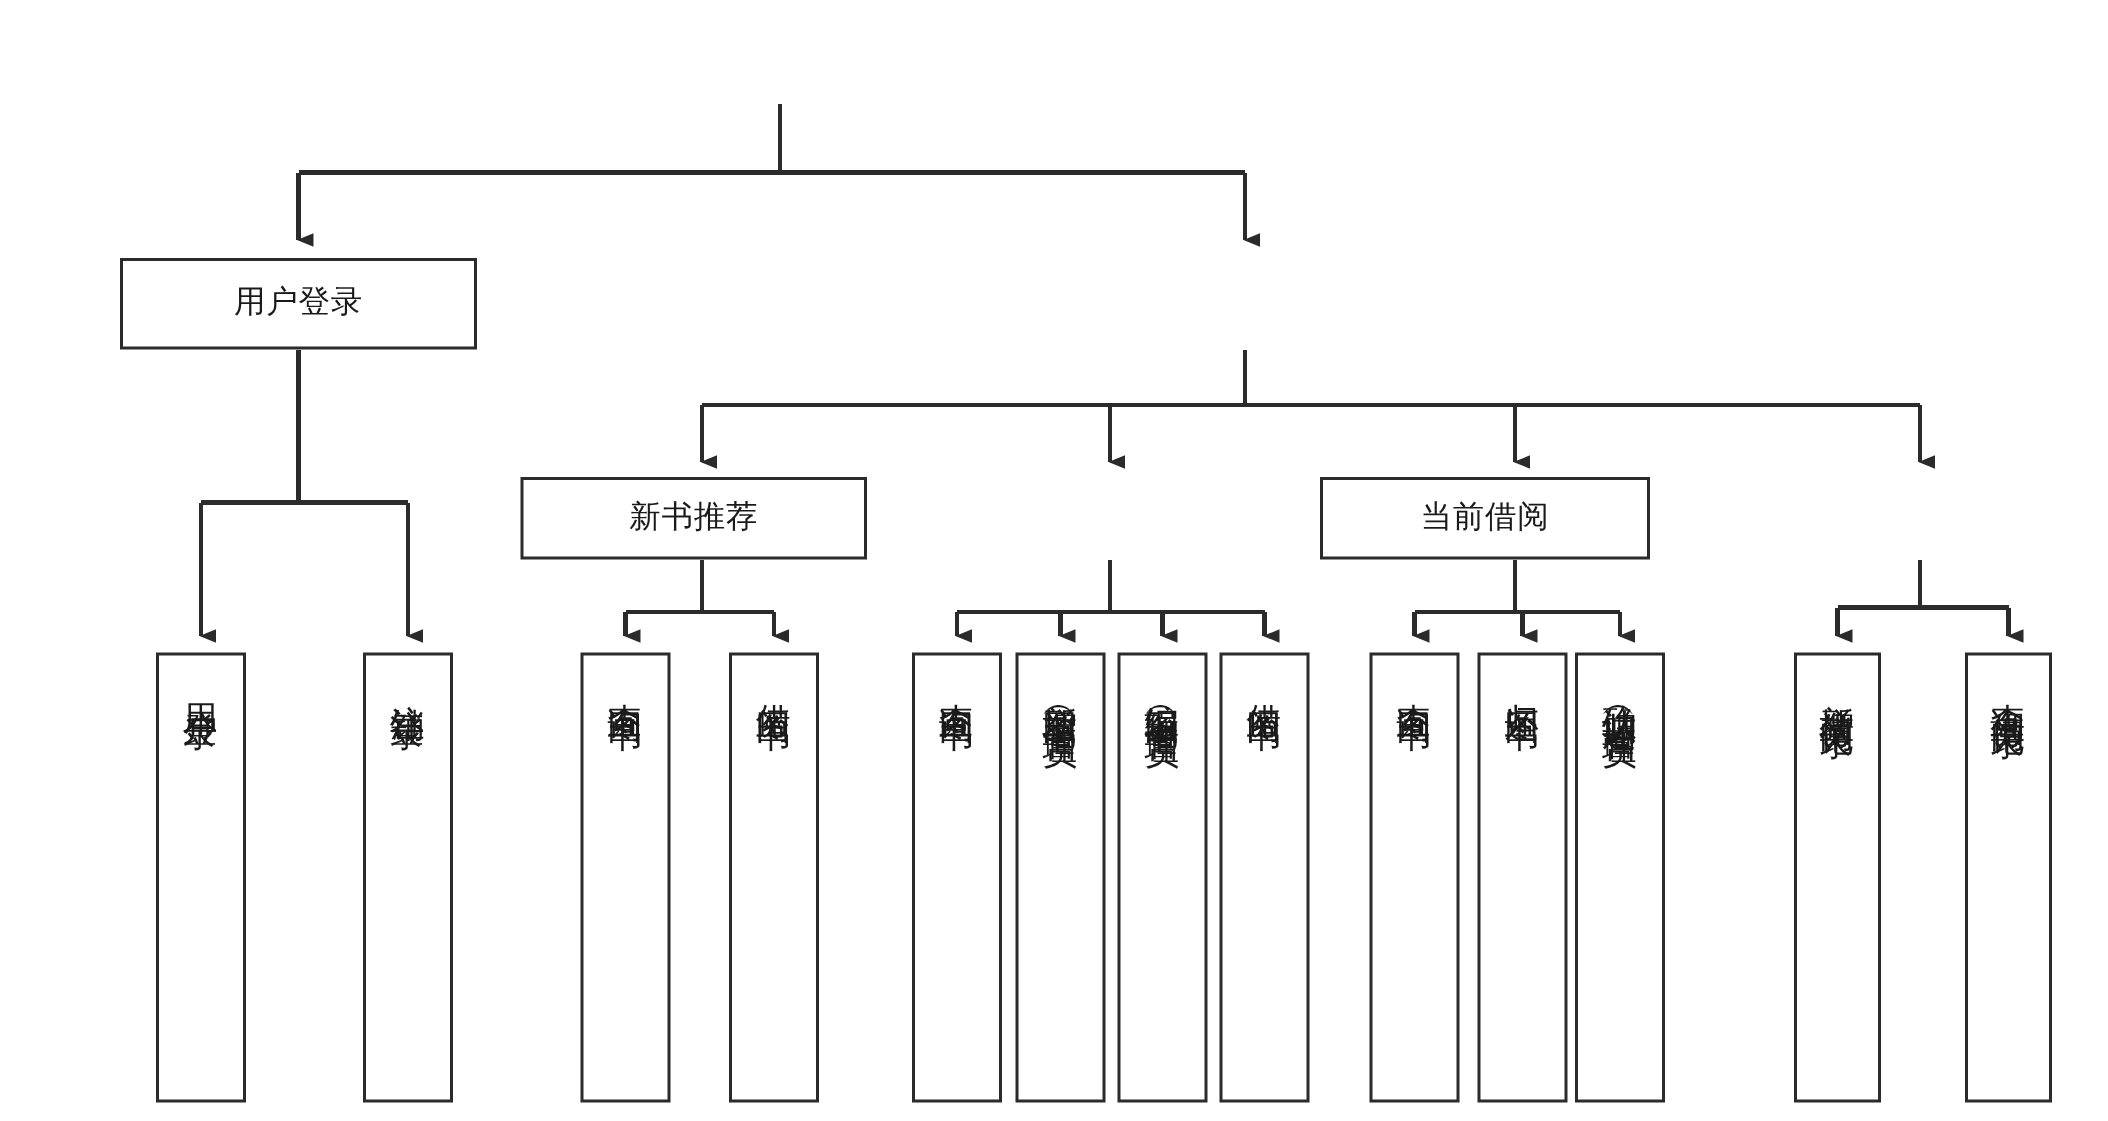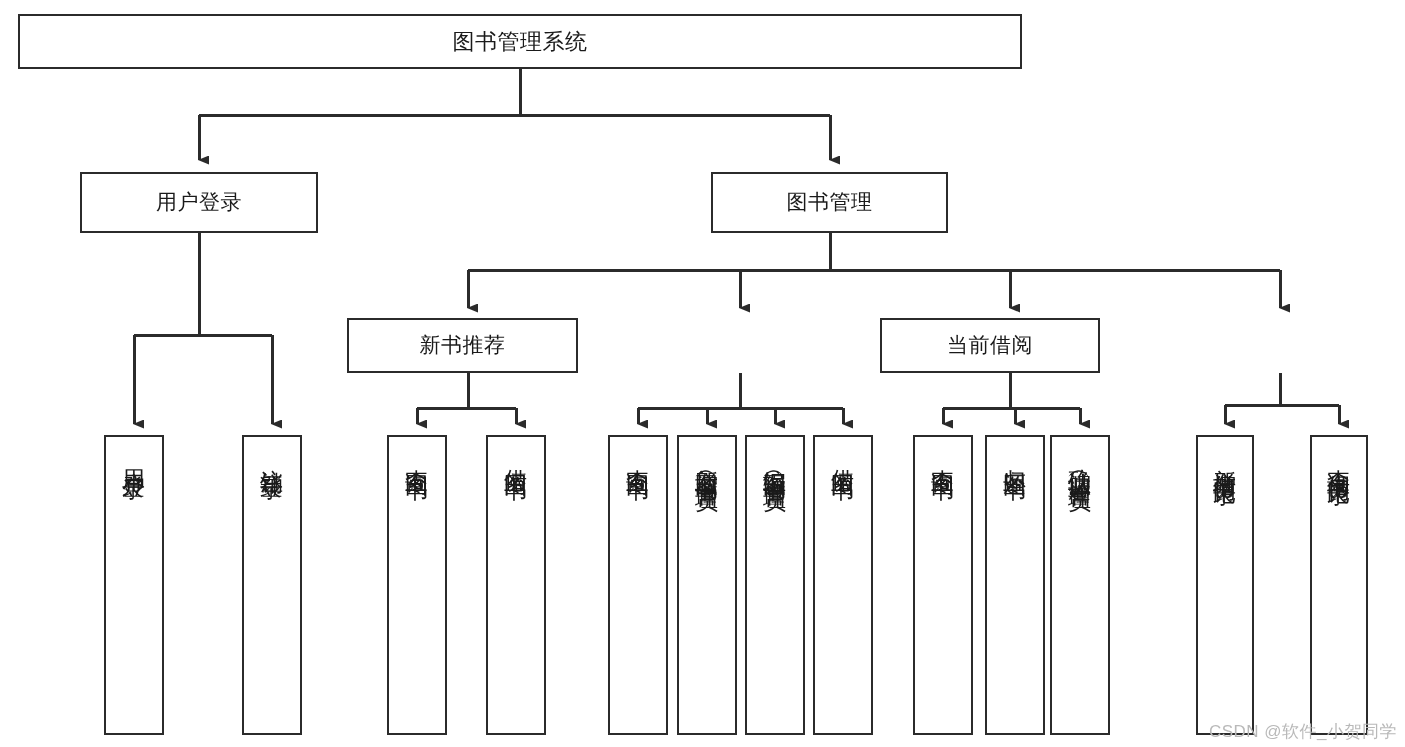--- a/index.html
+++ b/index.html
@@ -118,29 +118,23 @@
       <path d="M1015,408 L1015,424" marker-end="url(#arrowhead)"></path>
       <path d="M1080,408 L1080,424" marker-end="url(#arrowhead)"></path>
 
       <path d="M1280,373 L1280,405"></path>
       <path d="M1225,405 L1339,405"></path>
       <path d="M1225,405 L1225,424" marker-end="url(#arrowhead)"></path>
       <path d="M1339,405 L1339,424" marker-end="url(#arrowhead)"></path>
     </g>
   </svg>
 
-  <div class="node horizontal root" style="left: 18px; top: 14px; width: 1004px; height: 55px;">
-    <span class="label">图书管理系统</span>
-  </div>
 
   <div class="node horizontal" style="left: 80px; top: 172px; width: 238px; height: 61px;">
     <span class="label">用户登录</span>
-  </div>
-  <div class="node horizontal" style="left: 711px; top: 172px; width: 237px; height: 61px;">
-    <span class="label">图书管理</span>
   </div>
 
   <div class="node horizontal" style="left: 347px; top: 318px; width: 231px; height: 55px;">
     <span class="label">新书推荐</span>
   </div>
   <div class="node horizontal" style="left: 880px; top: 318px; width: 220px; height: 55px;">
     <span class="label">当前借阅</span>
   </div>
 
   <div class="node vertical" style="left: 104px; top: 435px; width: 60px; height: 300px;">
@@ -180,14 +174,13 @@
     <span class="label">确认归还（管理员）</span>
   </div>
 
   <div class="node vertical" style="left: 1196px; top: 435px; width: 58px; height: 300px;">
     <span class="label">新增借阅记录</span>
   </div>
   <div class="node vertical" style="left: 1310px; top: 435px; width: 58px; height: 300px;">
     <span class="label">查询借阅记录</span>
   </div>
 
-  <div id="watermark">CSDN @软件_小贺同学</div>
 </div>
 
 </body></html>

